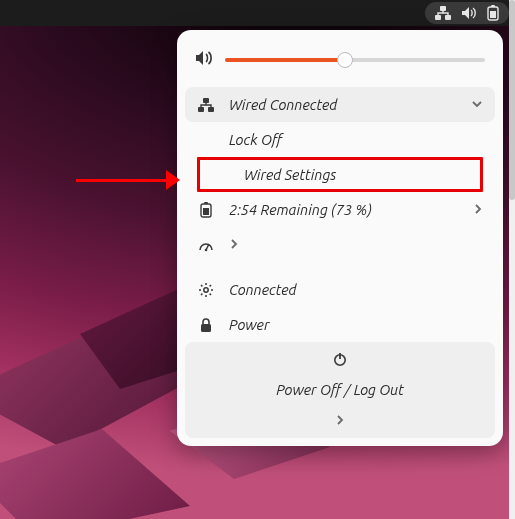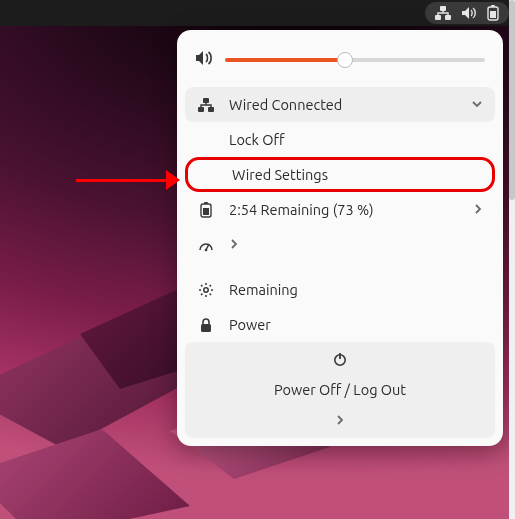--- a/index.html
+++ b/index.html
@@ -41,29 +41,29 @@
   }
   .panel .vol-row { display: flex; align-items: center; gap: 12px; padding: 12px 10px 18px 10px; }
   .slider {
     position: relative; flex: 1; height: 4px; background: #d7d7d7; border-radius: 2px;
   }
   .slider .fill { position: absolute; left: 0; top: 0; bottom: 0; width: 46%; background: #e95420; border-radius: 2px; }
   .slider .knob { position: absolute; top: 50%; left: 46%; width: 16px; height: 16px; background: #fff; border: 1px solid #bbb; border-radius: 50%; transform: translate(-50%, -50%); }
 
   .item {
     display: flex; align-items: center; gap: 14px; padding: 9px 12px;
-    border-radius: 8px; cursor: default; position: relative;
+    border-radius: 8px; cursor: default; position: relative; font-style: italic;
   }
   .item .iconcell { width: 18px; display: flex; justify-content: center; }
   .item .text { flex: 1; }
   .item .chev { color: #6a6a6a; }
   .item.expanded { background: #eeeeee; }
   .item.grey { background: #efefef; flex-direction: column; }
   .subitem { padding-left: 44px; }
-  .highlight { border: 3px solid #e80000; border-radius: 14px; margin: 0 0; }
+  .highlight { border: 3px solid #e80000; border-radius: 1px; margin: 0 12px; }
   .subitem.highlight { padding-top: 6px; padding-bottom: 6px; }
 
   .sep { height: 10px; }
 
   .arrow {
     position: absolute; top: 170px; left: 76px; width: 104px; height: 20px; z-index: 5;
   }
   .arrow .shaft { position: absolute; top: 9px; left: 0; right: 10px; height: 3px; background: #ff0000; }
   .arrow .head {
     position: absolute; right: 0; top: 0; width: 0; height: 0;
@@ -187,21 +187,21 @@
 
   <div class="sep"></div>
 
   <div class="item">
     <span class="iconcell">
       <svg class="icon-svg" width="16" height="16" viewBox="0 0 16 16">
           <circle cx="8" cy="8" r="2.2" fill="none" stroke="#3a3a3a" stroke-width="1.5"></circle>
           <path d="M8 1v2M8 13v2M1 8h2M13 8h2M3 3l1.4 1.4M11.6 11.6 13 13M13 3l-1.4 1.4M4.4 11.6 3 13" stroke="#3a3a3a" stroke-width="1.5"></path>
         </svg>
     </span>
-    <span class="text">Remaining</span>
+    <span class="text">Connected</span>
   </div>
 
   <div class="item">
     <span class="iconcell">
       <svg class="icon-svg" width="14" height="16" viewBox="0 0 14 16">
           <rect x="2" y="7" width="10" height="8" rx="1.5"></rect>
           <path d="M4 7V5a3 3 0 0 1 6 0v2" fill="none" stroke="#3a3a3a" stroke-width="1.6"></path>
         </svg>
     </span>
     <span class="text">Power</span>

